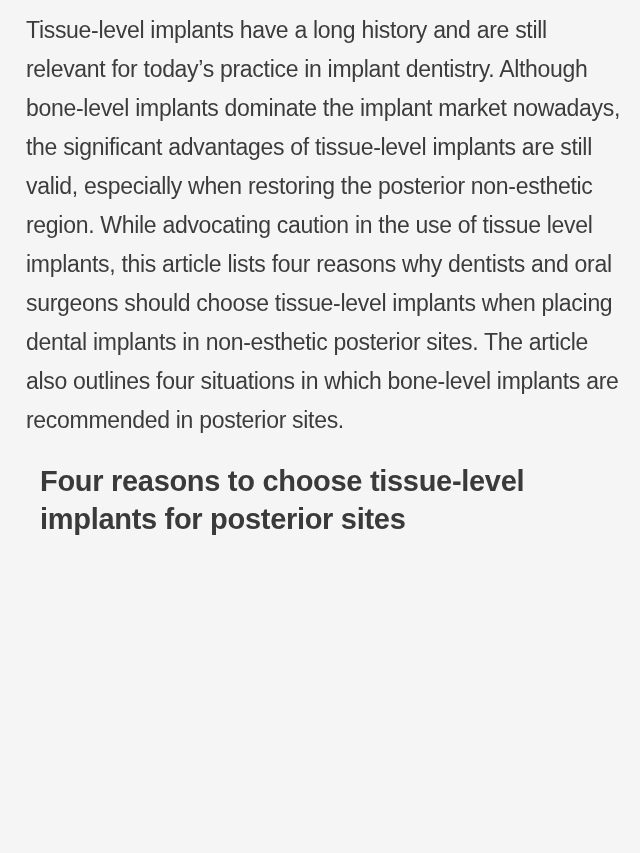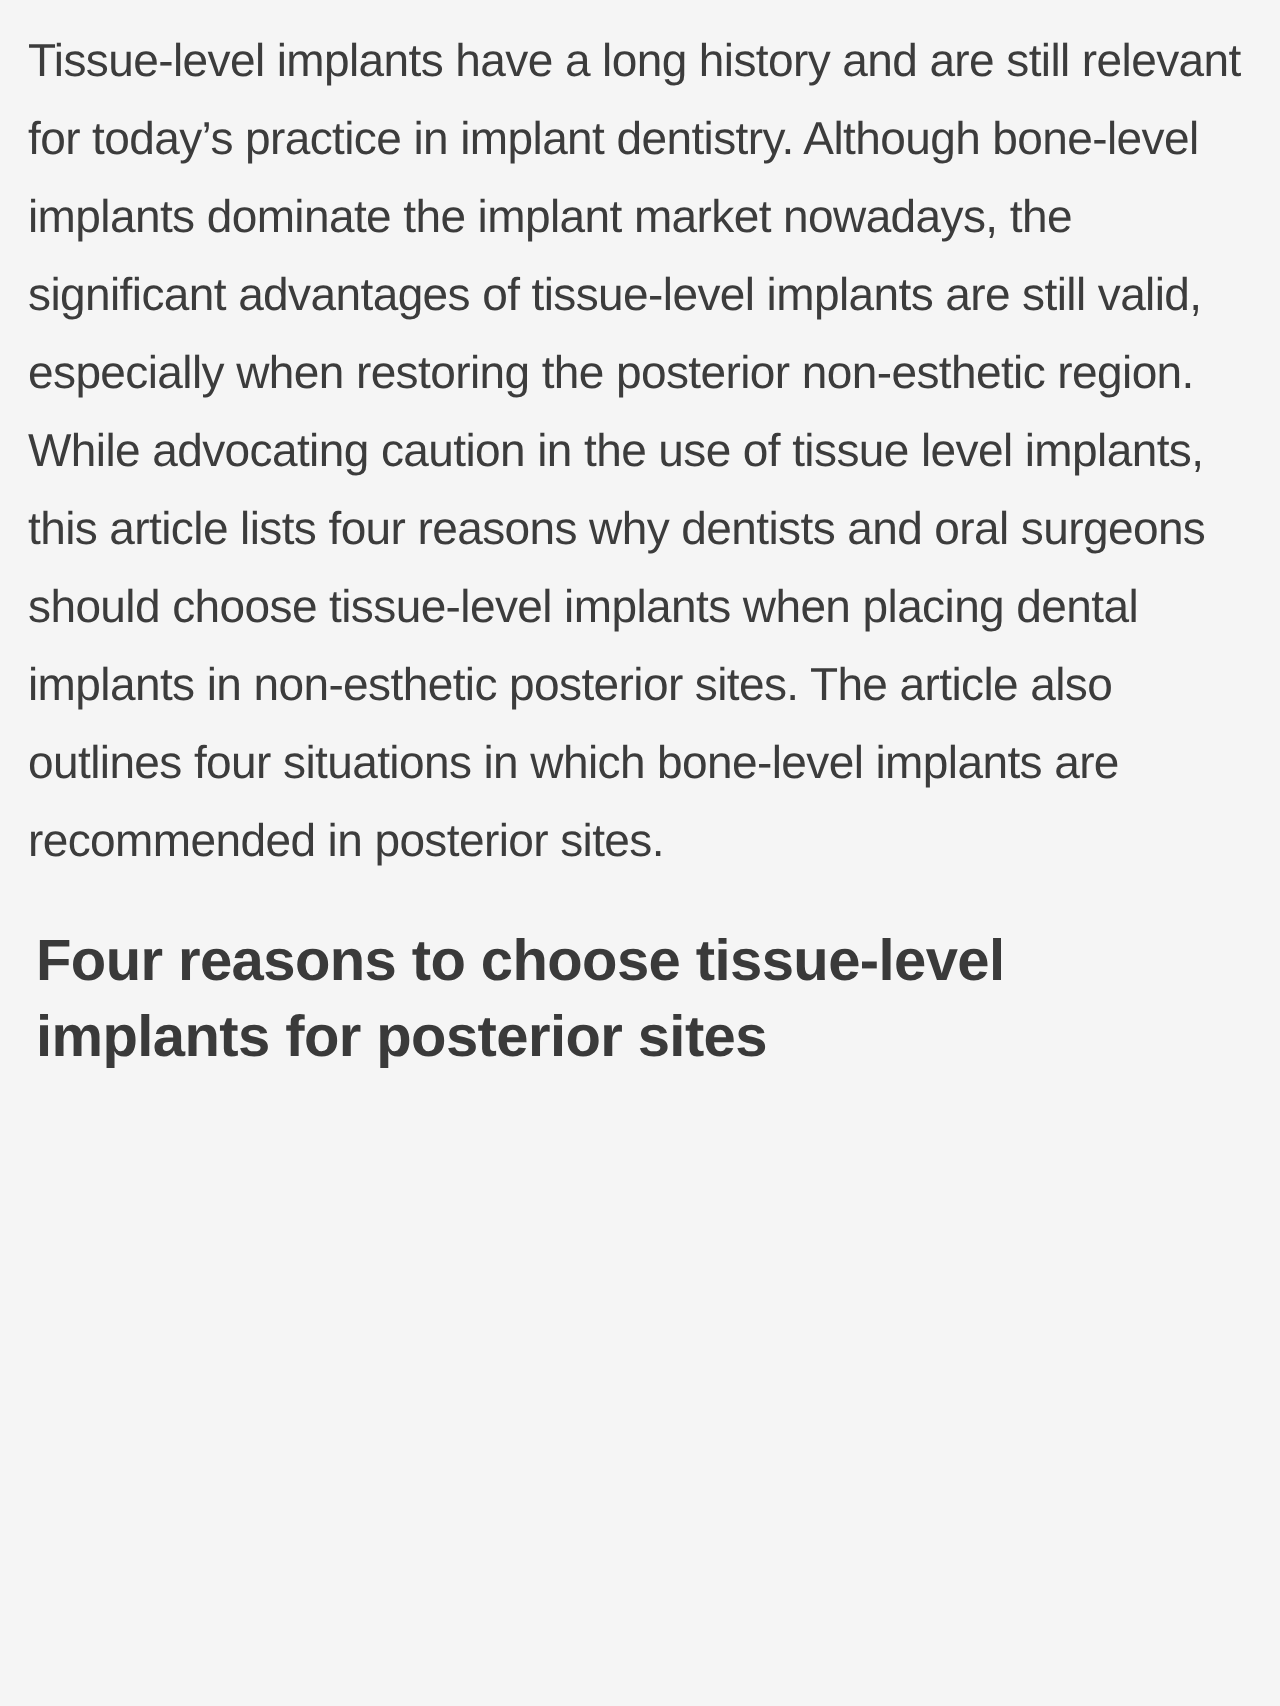--- a/index.html
+++ b/index.html
@@ -8,38 +8,38 @@
   }
   body {
     width: 640px;
     height: 853px;
     overflow: hidden;
     background: #f5f5f5;
     font-family: "Liberation Sans", "DejaVu Sans", sans-serif;
     color: #3c3c3c;
   }
   main.article {
-    padding: 11px 14px 0 14px;
+    padding: 11px 14px 0 26px;
     box-sizing: border-box;
     width: 640px;
   }
   p.body-text {
     font-size: 23px;
     line-height: 39px;
     letter-spacing: -0.3px;
     margin: 0 0 18px 0;
     color: #3c3c3c;
     text-align: left;
   }
   h2.section-heading {
     font-size: 29px;
     line-height: 38px;
     letter-spacing: -0.3px;
     font-weight: 700;
-    margin: 22px 0 0 4px;
+    margin: 22px 0 0 14px;
     color: #3a3a3a;
   }
   h3.sub-heading {
     font-size: 23px;
     line-height: 39px;
     letter-spacing: -0.3px;
     font-weight: 700;
     margin: 25px 0 0 0;
     color: #3a3a3a;
   }

